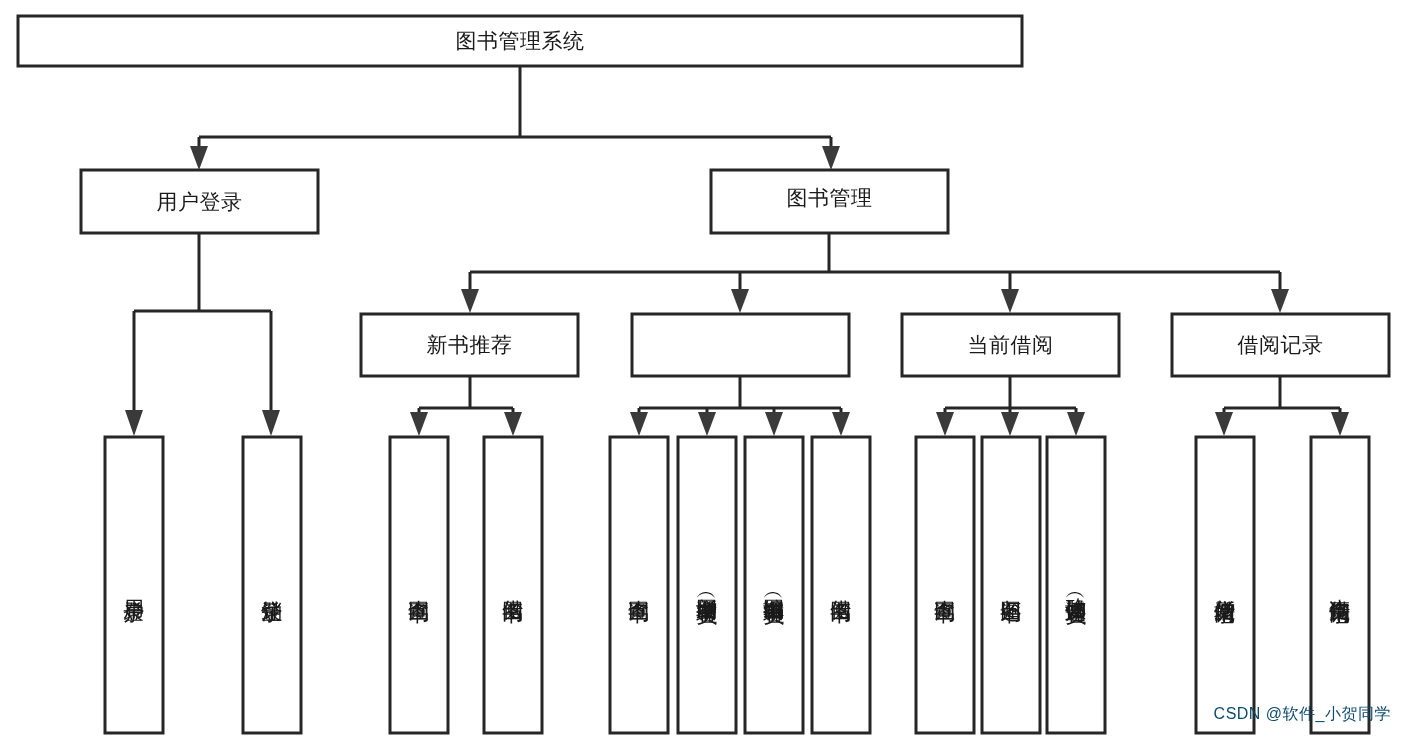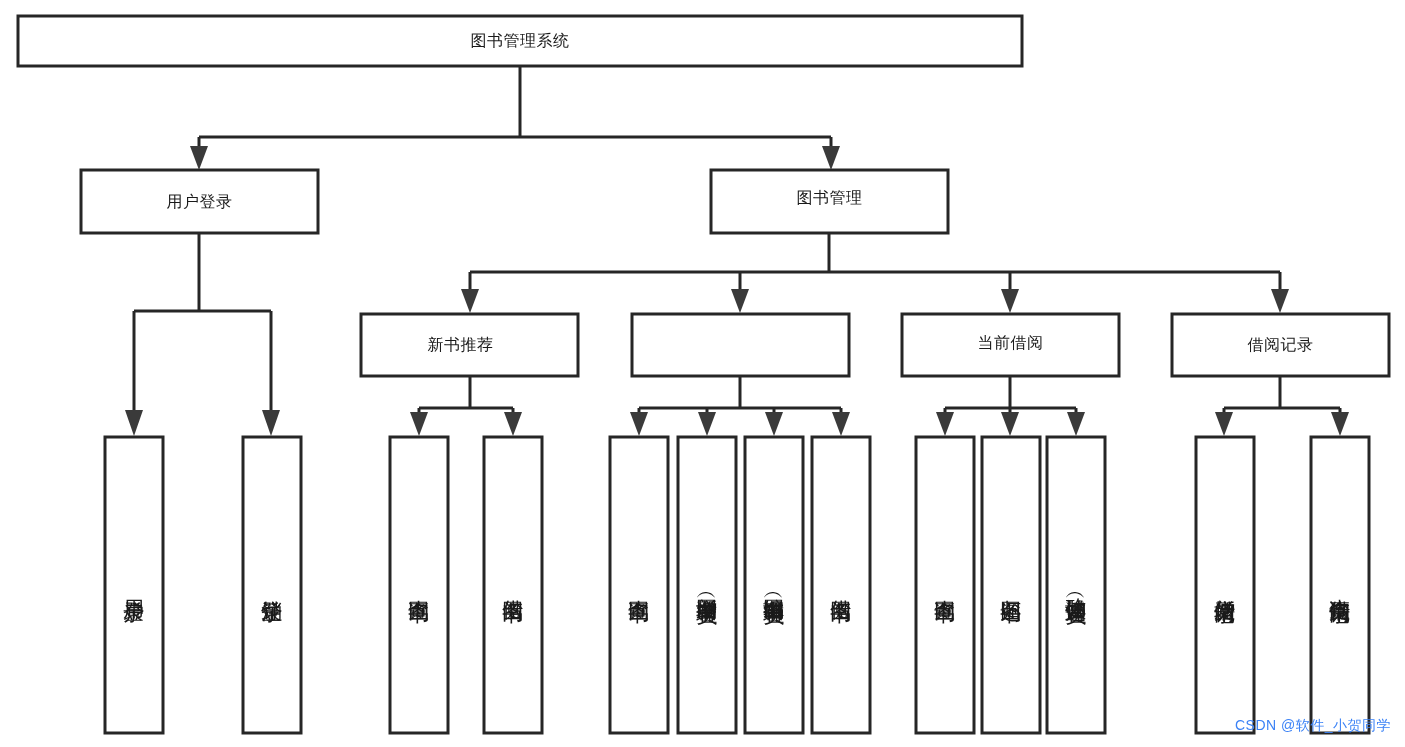--- a/index.html
+++ b/index.html
@@ -39,21 +39,21 @@
   .arrow-head {
     fill: #3a3a3a;
     stroke: none;
   }
   .node-label-h {
     position: absolute;
     display: flex;
     align-items: center;
     justify-content: center;
     color: #1a1a1a;
-    font-size: 16px;
+    font-size: 21px;
     line-height: 1.2;
     letter-spacing: 0.5px;
     white-space: nowrap;
     pointer-events: none;
   }
   .node-label-v {
     position: absolute;
     display: flex;
     align-items: center;
     justify-content: center;
@@ -61,23 +61,23 @@
     font-size: 21px;
     line-height: 1.12;
     letter-spacing: 1px;
     writing-mode: vertical-rl;
     text-orientation: upright;
     pointer-events: none;
   }
   .watermark {
     position: absolute;
     right: 14px;
-    bottom: 12px;
-    font-size: 14px;
-    color: #3b82f6;
+    bottom: 22px;
+    font-size: 16px;
+    color: #0c4a6e;
     letter-spacing: 0.5px;
     white-space: nowrap;
   }
 </style>
 </head>
 <body>
 
 <div id="diagram-root">
 
   <svg class="flow" viewBox="0 0 1405 747">
@@ -182,22 +182,22 @@
 
     <rect class="box-rect" x="1196" y="437" width="58" height="296"></rect>
     <rect class="box-rect" x="1311" y="437" width="58" height="296"></rect>
   </svg>
 
   <div class="node-label-h" style="left:18px; top:16px; width:1004px; height:50px;">图书管理系统</div>
 
   <div class="node-label-h" style="left:81px; top:170px; width:237px; height:63px;">用户登录</div>
   <div class="node-label-h" style="left:711px; top:170px; width:237px; height:55px;">图书管理</div>
 
-  <div class="node-label-h" style="left:352px; top:314px; width:217px; height:62px;">新书推荐</div>
-  <div class="node-label-h" style="left:902px; top:314px; width:217px; height:62px;font-family:Liberation Mono, monospace;">当前借阅</div>
+  <div class="node-label-h" style="left:361px; top:314px; width:217px; height:62px;">新书推荐</div>
+  <div class="node-label-h" style="left:902px; top:314px; width:217px; height:62px;">当前借阅</div>
   <div class="node-label-h" style="left:1172px; top:314px; width:217px; height:62px;border-radius:22px;">借阅记录</div>
 
   <div class="node-label-v" style="left:105px; top:437px; width:58px; height:296px;">用户登录</div>
   <div class="node-label-v" style="left:243px; top:437px; width:58px; height:296px;">注销登录</div>
 
   <div class="node-label-v" style="left:390px; top:437px; width:58px; height:296px;">查询图书</div>
   <div class="node-label-v" style="left:484px; top:437px; width:58px; height:296px;">借阅图书</div>
 
   <div class="node-label-v" style="left:610px; top:437px; width:58px; height:296px;">查询图书</div>
   <div class="node-label-v" style="left:678px; top:437px; width:58px; height:296px;">新增图书（管理员）</div>

